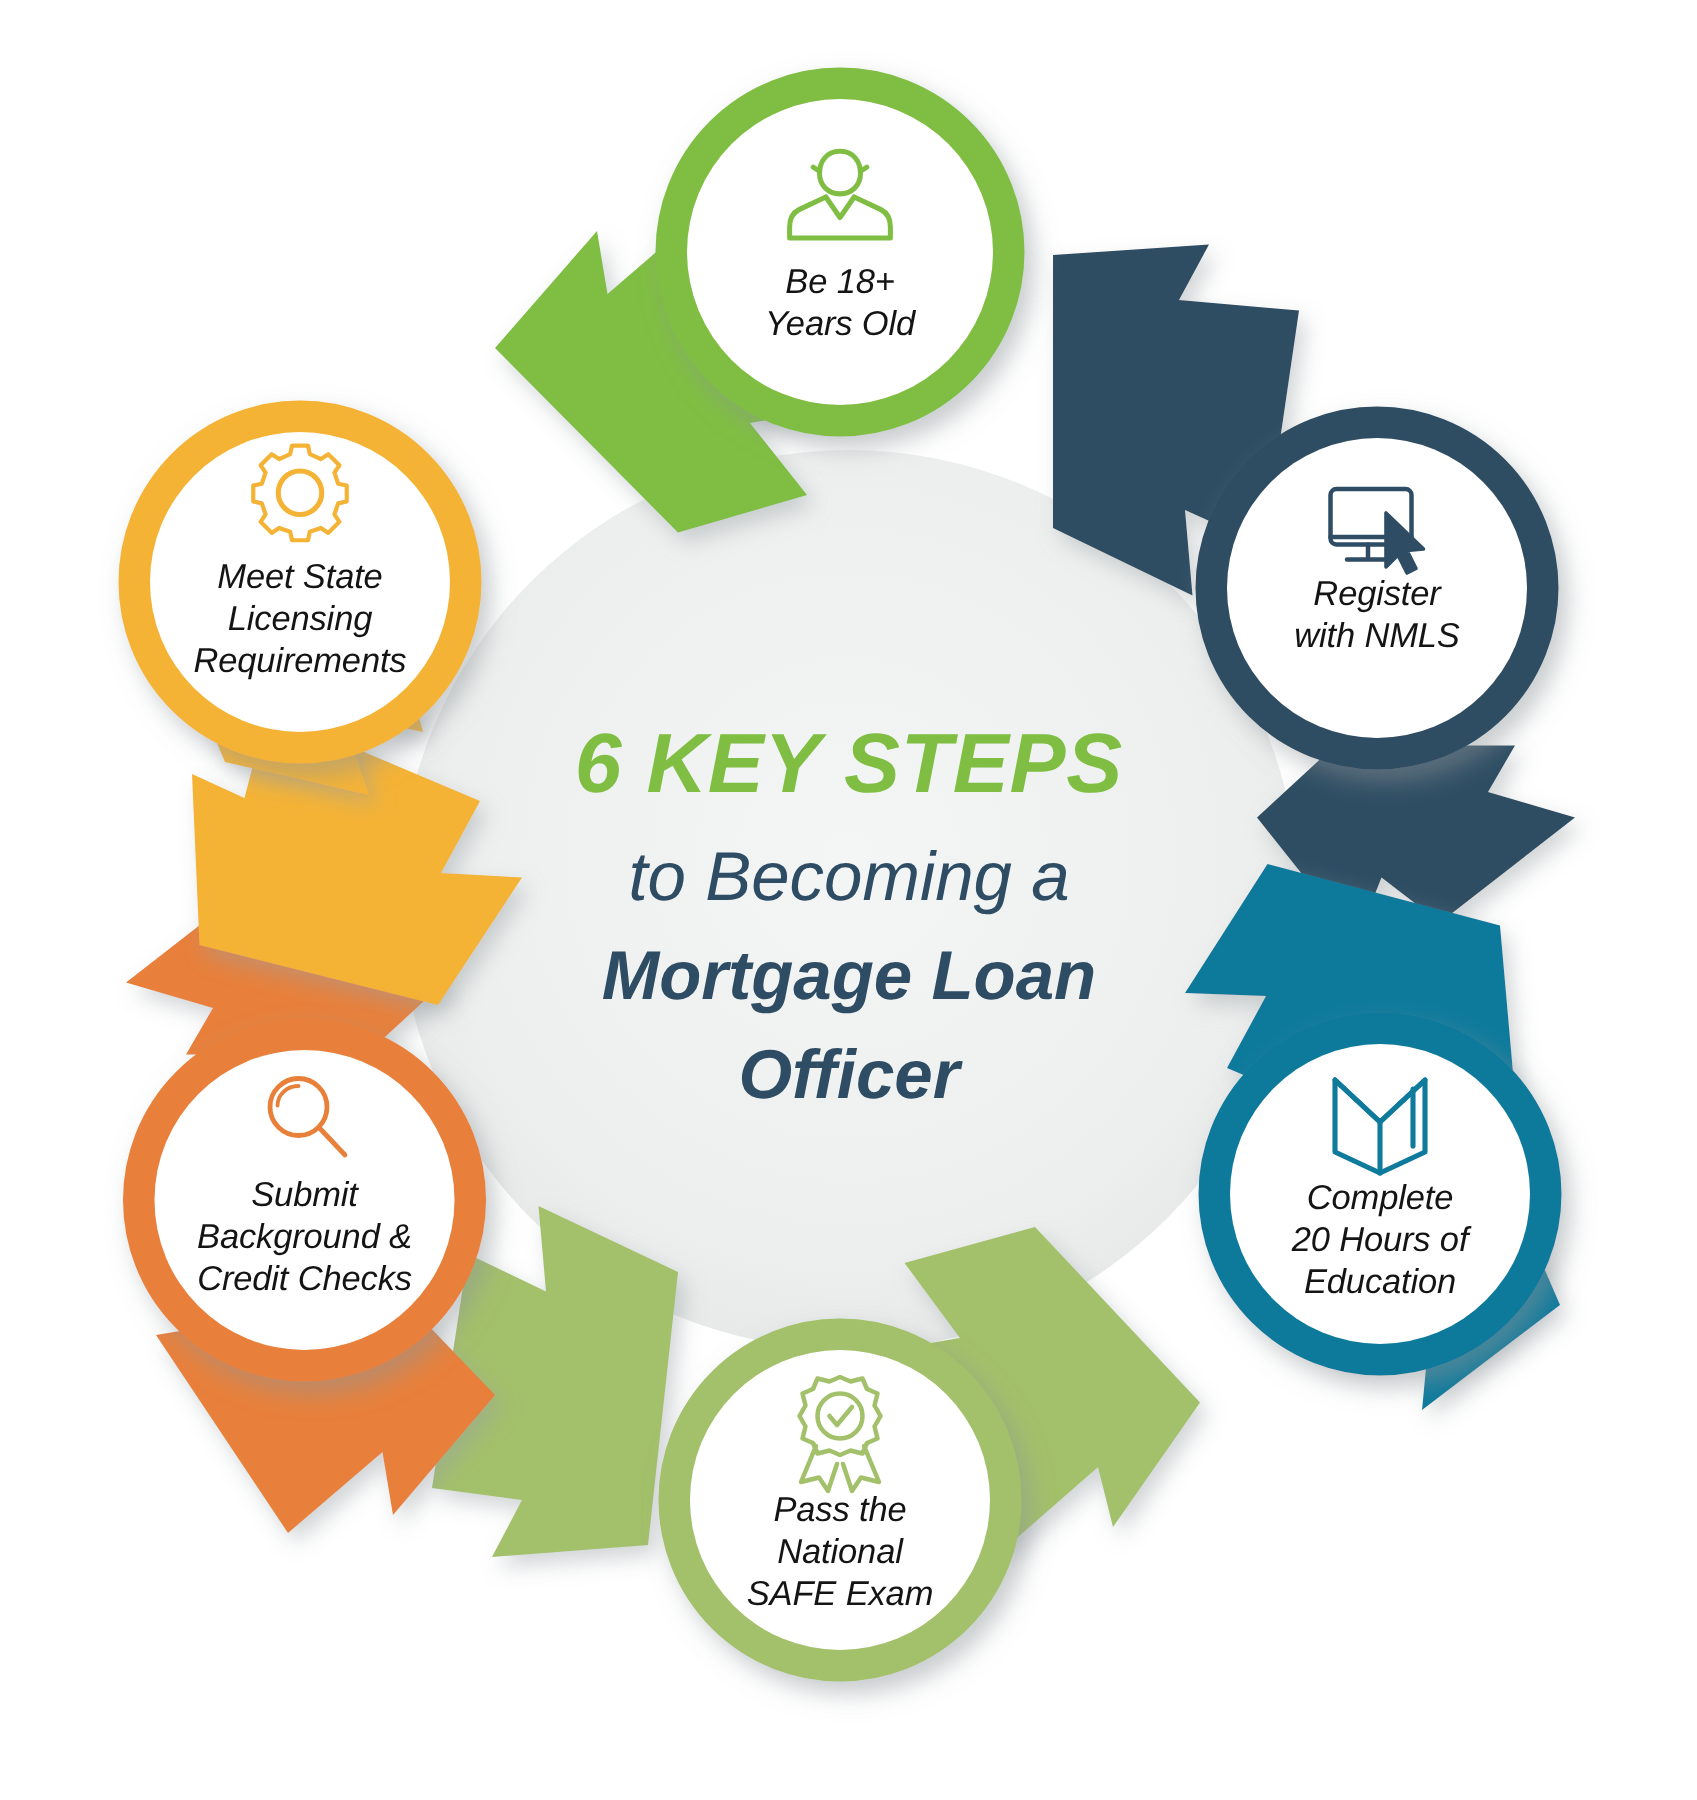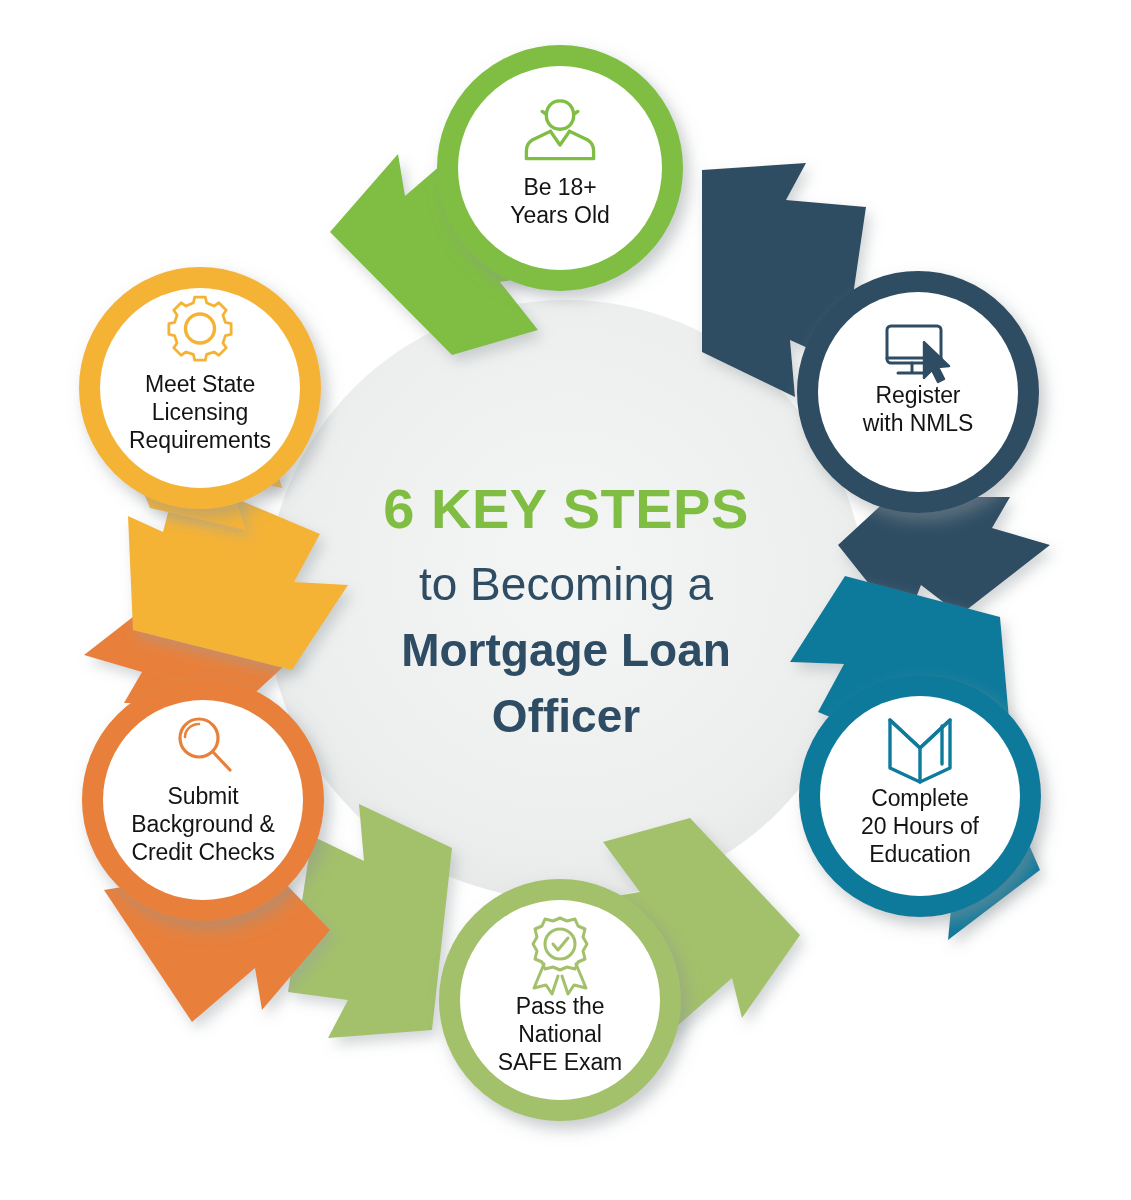--- a/index.html
+++ b/index.html
@@ -10,20 +10,21 @@
   body {
     width: 1131px;
     height: 1200px;
     font-family: "Liberation Sans", sans-serif;
     overflow: hidden;
   }
   #infographic {
     position: relative;
     width: 930px;
     height: 1200px;
+    font-style: italic;
   }
   svg.stage {
     position: absolute;
     top: 0; left: 0;
     width: 1131px;
     height: 1200px;
     display: block;
   }
   .step-label {
     font-family: "Liberation Sans", sans-serif;

